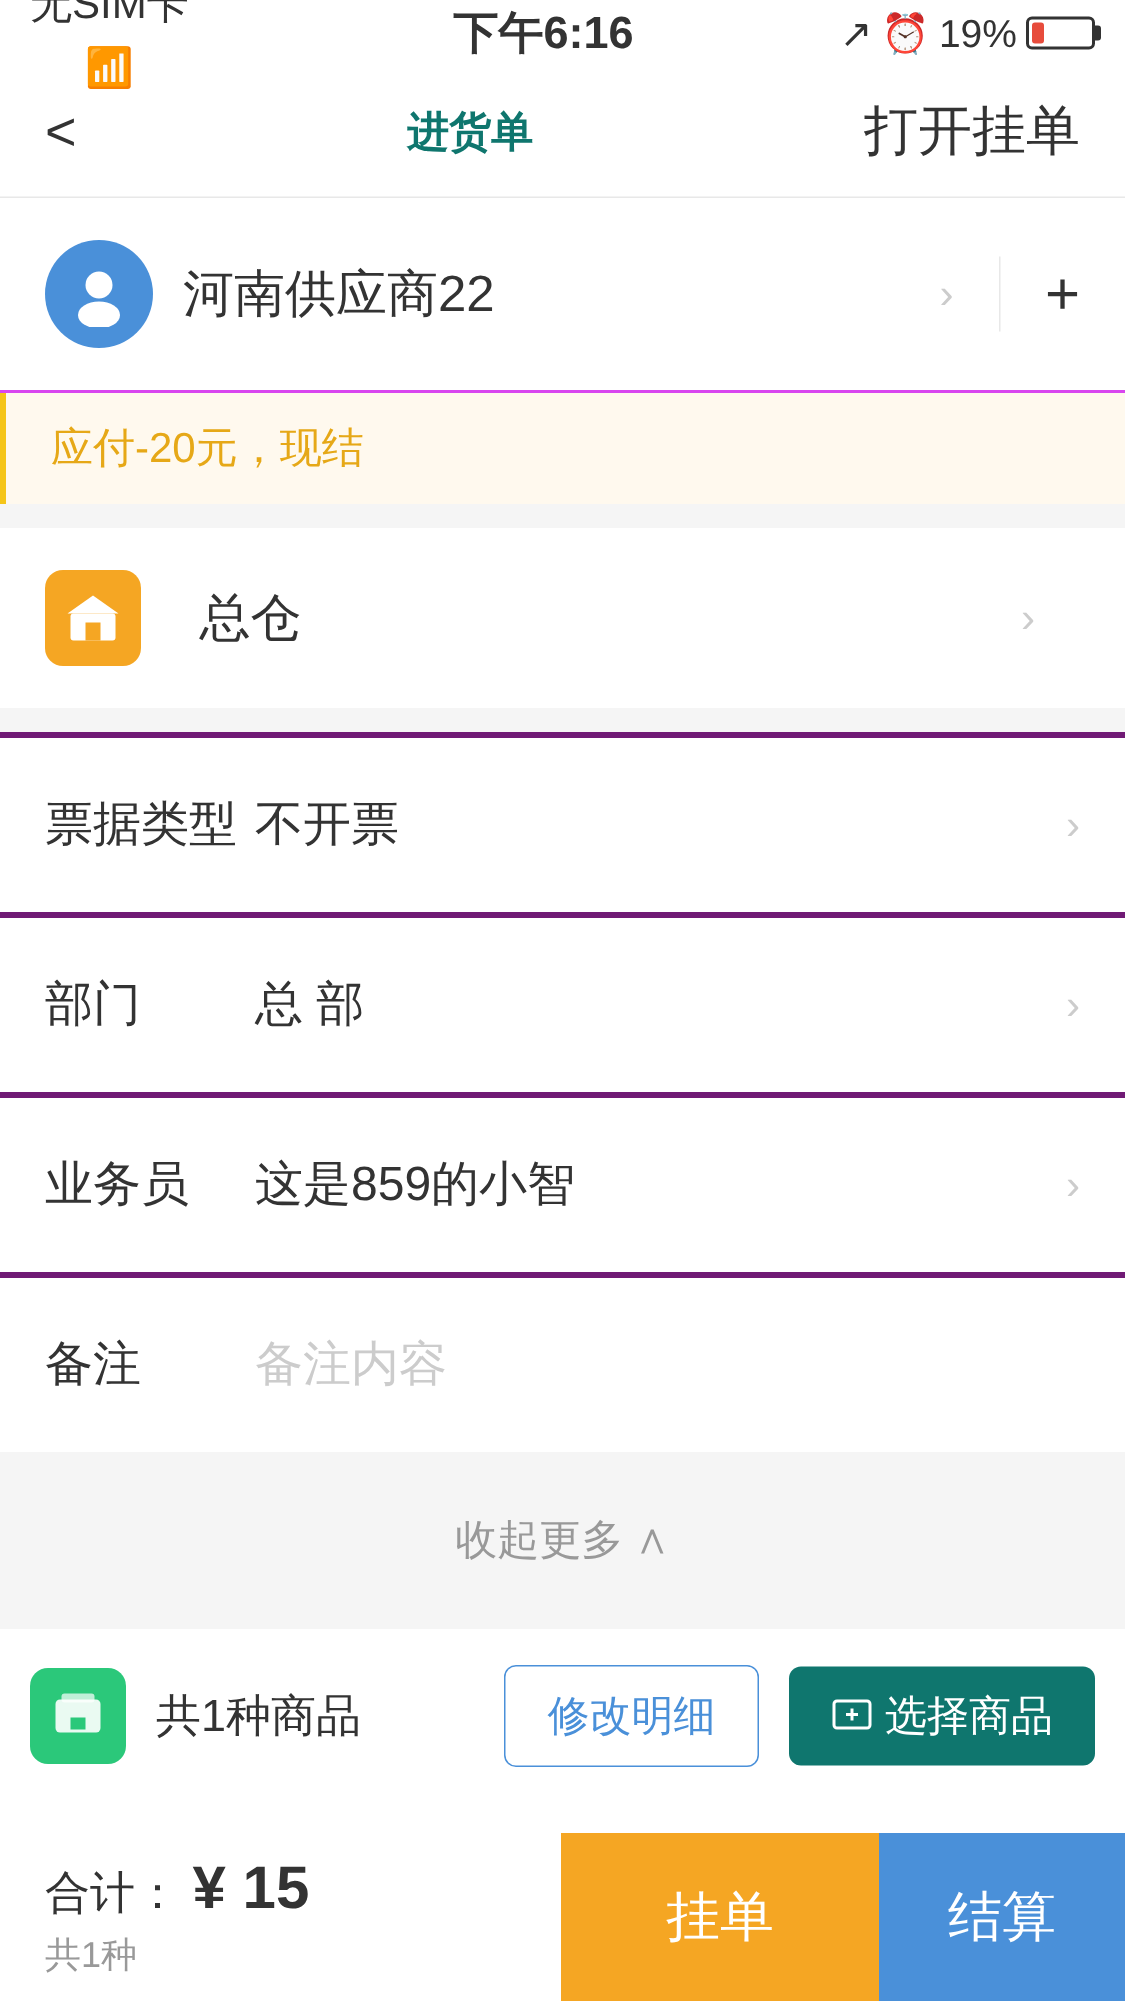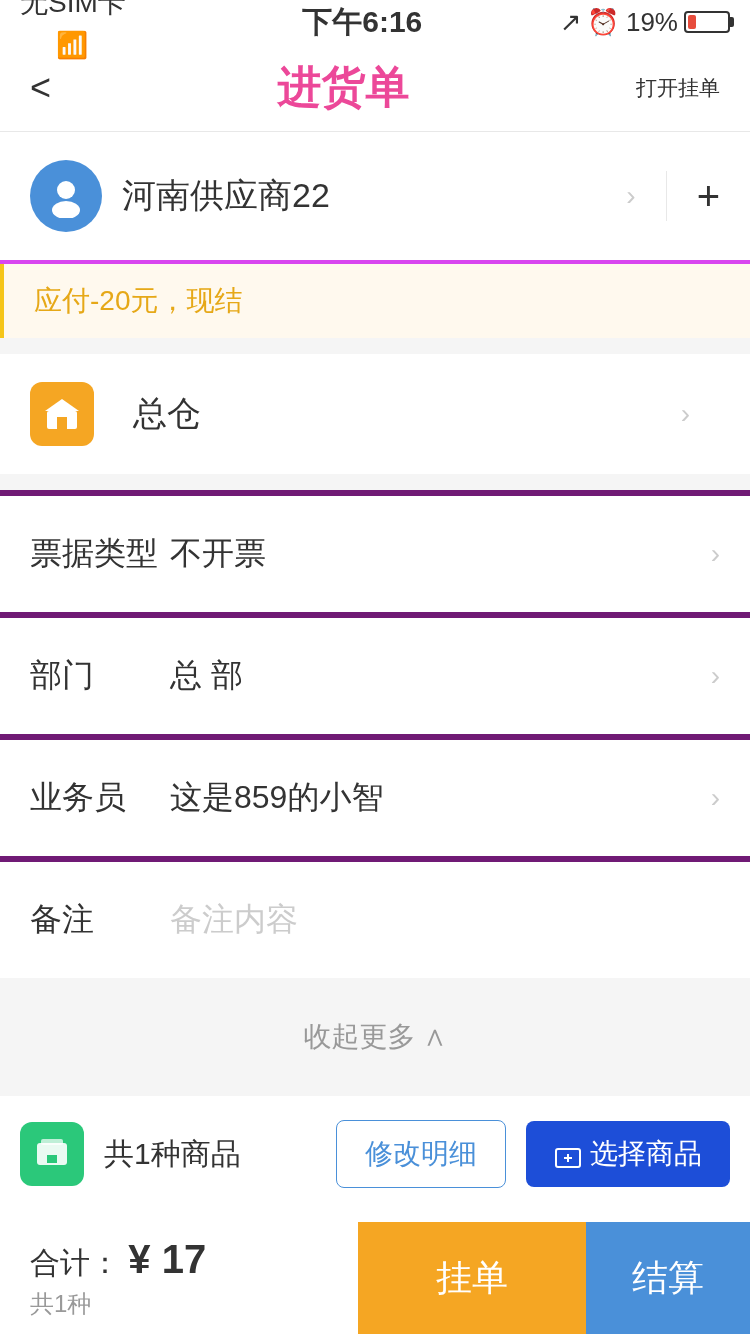--- a/index.html
+++ b/index.html
@@ -63,43 +63,43 @@
       justify-content: space-between;
       padding: 0 30px;
       border-bottom: 1px solid #e8e8e8;
     }
     .nav-back {
       font-size: 36px;
       color: #333;
       cursor: pointer;
     }
     .nav-title {
-      font-size: 44px;
+      font-size: 28px;
       font-weight: 600;
-      color: #ec4899;
+      color: #0f766e;
     }
     .nav-action {
-      font-size: 21px;
+      font-size: 36px;
       color: #333;
       cursor: pointer;
     }
 
     
     .section {
       background: #fff;
       margin-bottom: 16px;
     }
 
     
     .supplier-row {
       display: flex;
       align-items: center;
       padding: 28px 30px;
       background: #fff;
-      border-bottom: 4px solid #d946ef;
+      border-bottom: 2px solid #d946ef;
     }
     .supplier-avatar {
       width: 72px; height: 72px;
       border-radius: 50%;
       background: #4a90d9;
       display: flex; align-items: center; justify-content: center;
       margin-right: 20px;
       flex-shrink: 0;
     }
     .supplier-avatar svg { width: 44px; height: 44px; }
@@ -154,21 +154,21 @@
       color: #333;
       margin-left: 19px;
     }
 
     
     .form-row {
       display: flex;
       align-items: center;
       padding: 36px 30px;
       background: #fff;
-      border-top: 6px solid #701a75;
+      border-top: 4px solid #701a75;
     }
     .form-label {
       font-size: 32px;
       color: #333;
       width: 140px;
       flex-shrink: 0;
     }
     .form-value {
       flex: 1;
       font-size: 32px;
@@ -215,28 +215,28 @@
     .btn-outline {
       border: 1px solid #4a90d9;
       color: #4a90d9;
       background: #fff;
       border-radius: 8px;
       padding: 14px 28px;
       font-size: 28px;
       cursor: pointer;
     }
     .btn-blue {
-      background: #1d4ed8;
+      background: #0f766e;
       color: #fff;
       border: none;
       border-radius: 8px;
       padding: 14px 28px;
       font-size: 28px;
       display: flex;
-      align-items: flex-end;
+      align-items: center;
       gap: 8px;
       cursor: pointer;
     }
 
     
     .product-item {
       background: #fff;
       margin-top: 1px;
       display: flex;
       align-items: flex-start;
@@ -304,21 +304,21 @@
     }
     .total-sub {
       font-size: 24px;
       color: #999;
       margin-top: 4px;
     }
     .btn-pending {
       background: #f5a623;
       color: #fff;
       height: 100%;
-      width: 228px;
+      width: 212px;
       display: flex;
       align-items: center;
       justify-content: center;
       font-size: 36px;
       cursor: pointer;
     }
     .btn-checkout {
       background: #4a90d9;
       color: #fff;
       height: 100%;
@@ -457,19 +457,19 @@
       </div>
     </div>
     <span class="product-more">···</span>
   </div>
 </div>
 
 <div class="bottom-bar">
   <div class="bottom-total">
     <div class="total-main">
       <span>合计：</span>
-      <span class="amount">¥ 17</span>
+      <span class="amount">¥ 15</span>
     </div>
     <div class="total-sub">共1种</div>
   </div>
   <div class="btn-pending">挂单</div>
   <div class="btn-checkout">结算</div>
 </div>
 
 </body></html>

